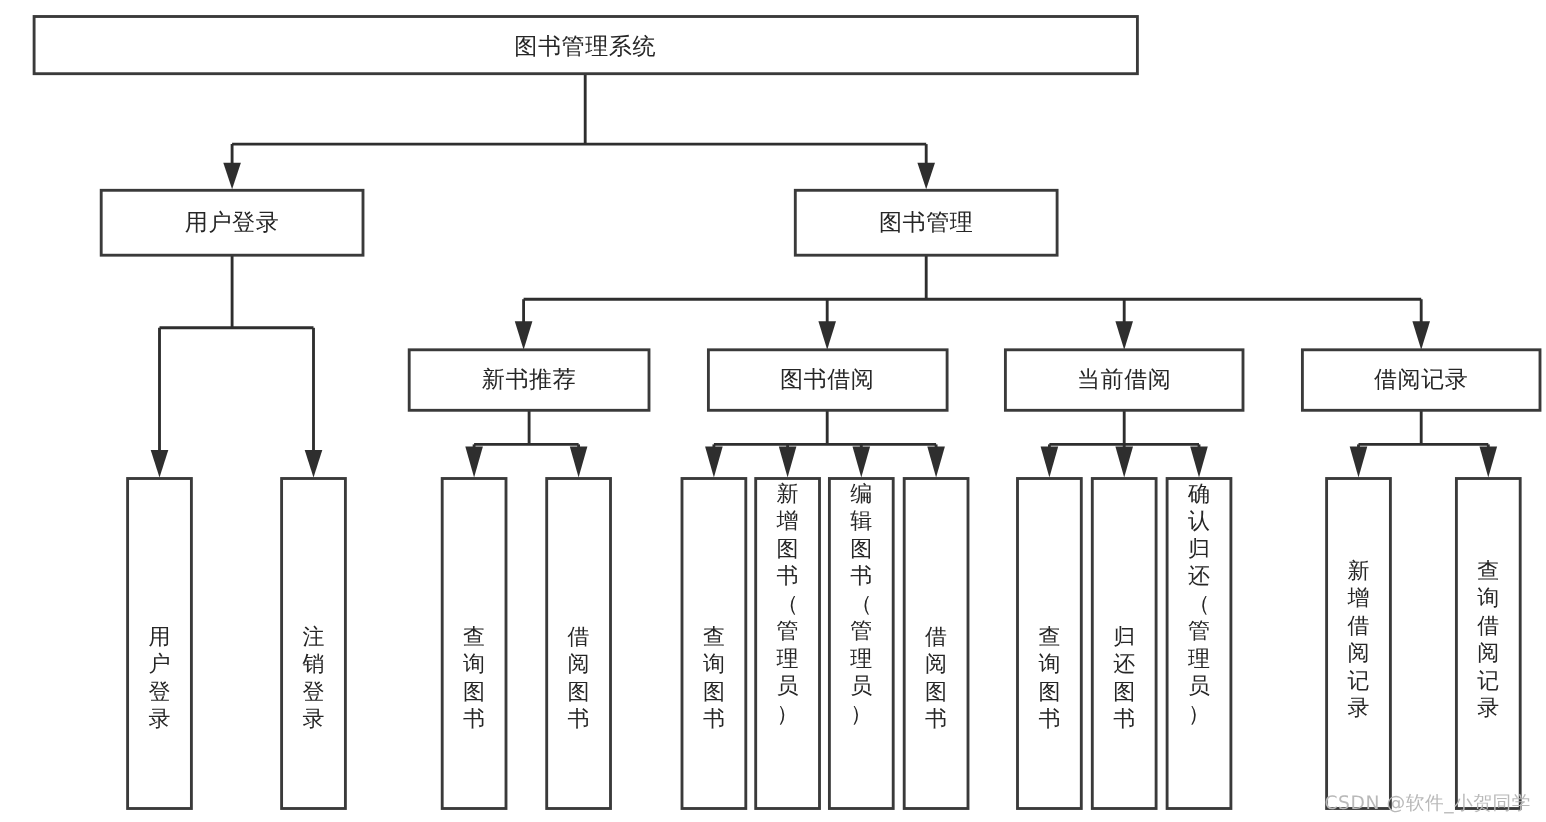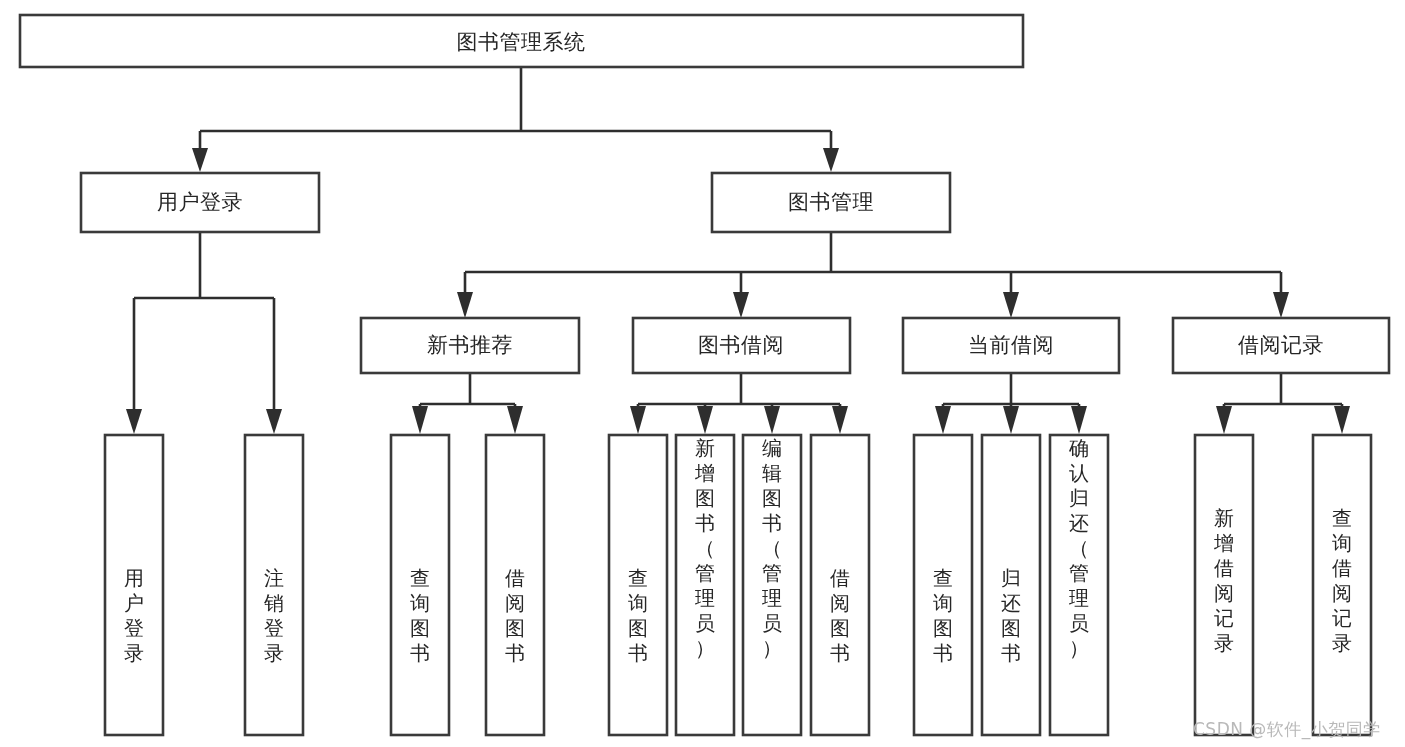--- a/index.html
+++ b/index.html
@@ -11,21 +11,21 @@
   body {
     width: 1405px;
     height: 747px;
     font-family: "DejaVu Sans", "Liberation Sans", sans-serif;
     overflow: hidden;
     position: relative;
   }
   #chart-root {
     position: absolute;
     top: 0;
-    left: 1px;
+    left: 12px;
     width: 1196px;
     height: 747px;
   }
   svg.diagram {
     display: block;
     width: 1405px;
     height: 747px;
   }
   .node-box {
     fill: #ffffff;

